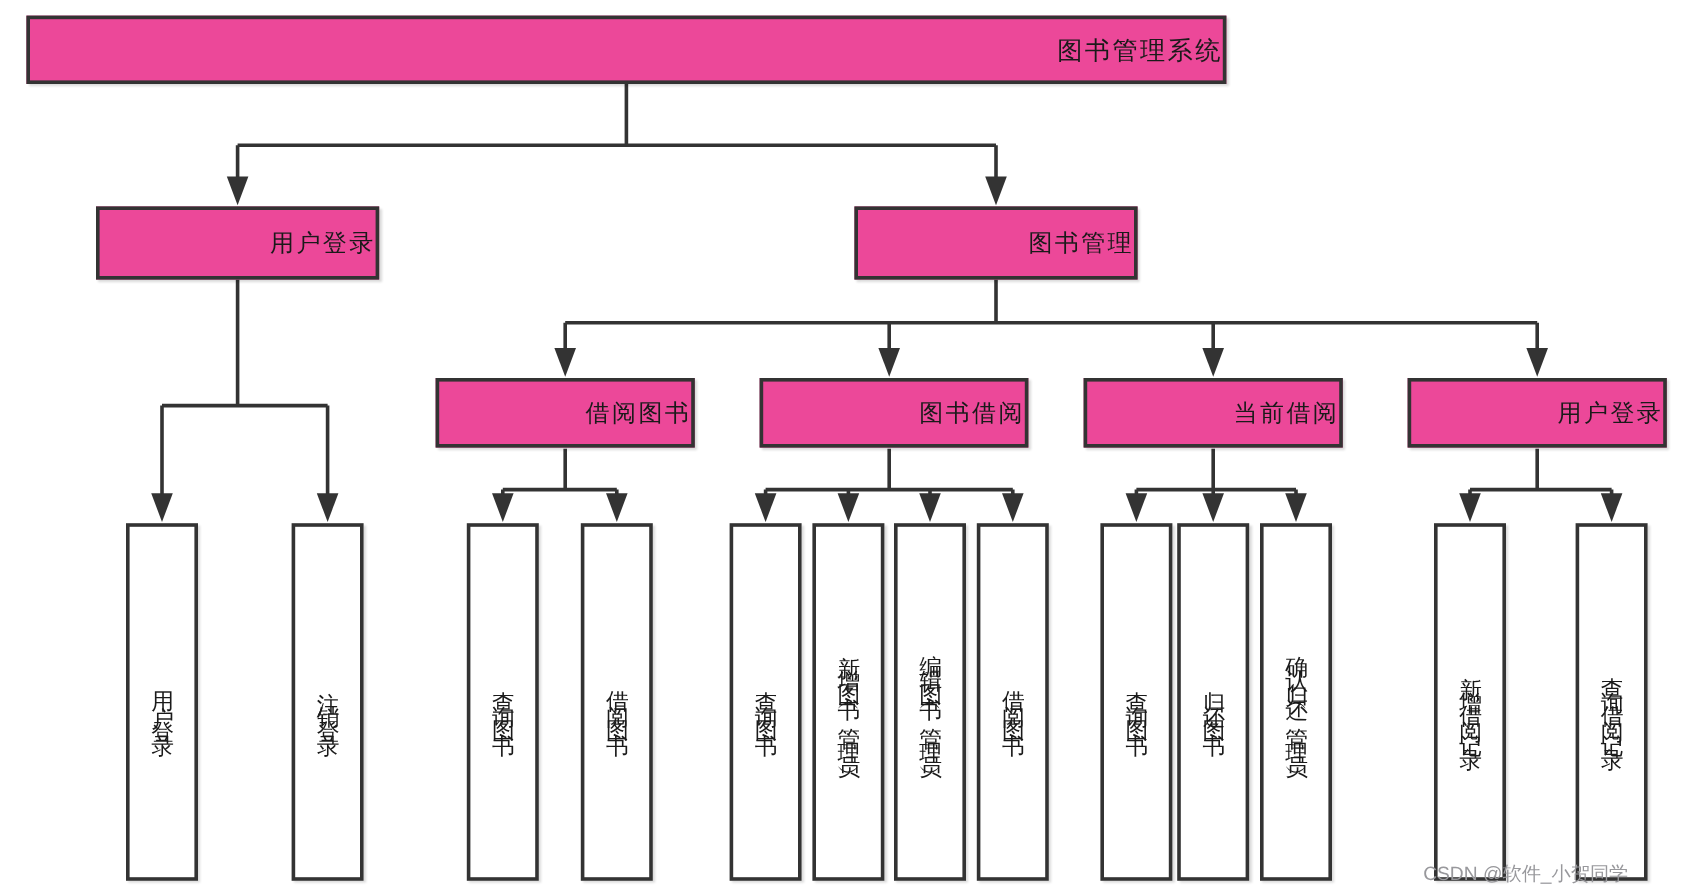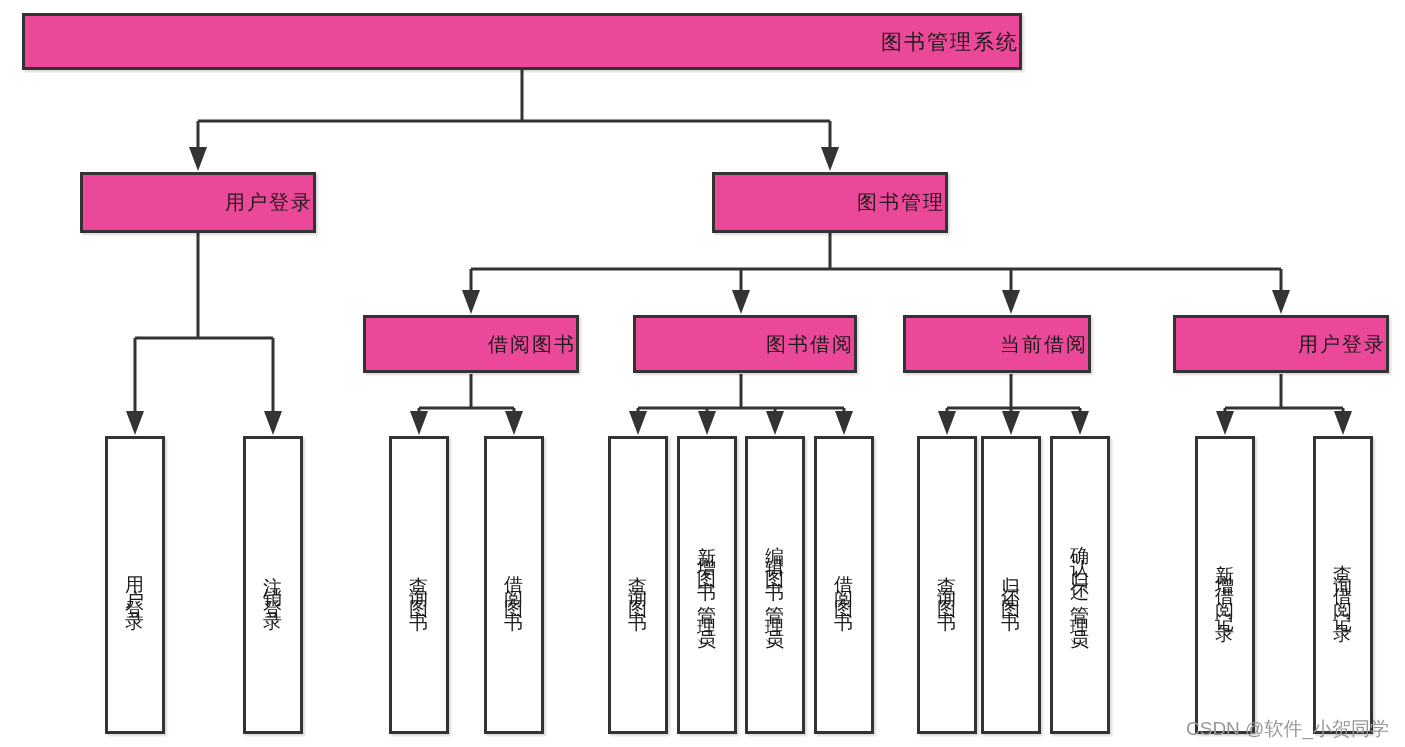--- a/index.html
+++ b/index.html
@@ -51,21 +51,21 @@
     font-size: 19px;
     line-height: 1;
     letter-spacing: 12px;
     white-space: nowrap;
   }
 
   .watermark {
     position: absolute;
     left: 1186px;
     top: 716px;
-    font-size: 19px;
+    font-size: 16px;
     line-height: 25px;
     color: var(--watermark, #98989c);
     white-space: nowrap;
     z-index: 5;
   }
 </style>
 </head>
 <body>
 
 <div class="canvas">
@@ -117,21 +117,21 @@
   <div class="node" style="left:712px; top:172px; width:236px; height:61px">
     <span>图书管理</span>
   </div>
 
   <div class="node" style="left:363px; top:315px; width:216px; height:58px">
     <span>借阅图书</span>
   </div>
   <div class="node" style="left:633px; top:315px; width:224px; height:58px">
     <span>图书借阅</span>
   </div>
-  <div class="node" style="left:903px; top:315px; width:188px; height:58px">
+  <div class="node" style="left:903px; top:315px; width:216px; height:58px">
     <span>当前借阅</span>
   </div>
   <div class="node" style="left:1173px; top:315px; width:216px; height:58px">
     <span>用户登录</span>
   </div>
 
   <div class="leaf" style="left:105px">
     <span class="vlbl">用户登录</span>
   </div>
   <div class="leaf" style="left:243px">

